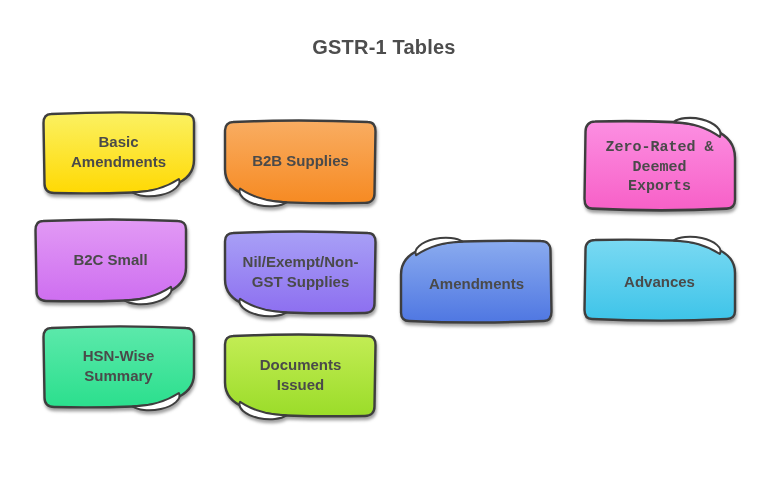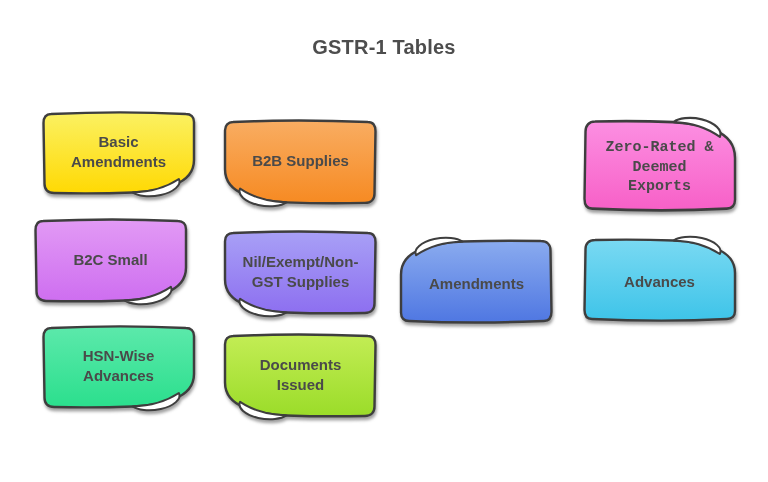--- a/index.html
+++ b/index.html
@@ -157,21 +157,21 @@
       <defs>
           <linearGradient id="g9" x1="0" y1="0" x2="0" y2="1">
         <stop offset="0" stop-color="#5ce9ab"></stop>
         <stop offset="1" stop-color="#2bdf8d"></stop>
       </linearGradient>
         </defs>
       <path class="body" fill="url(#g9)" d="M 11,4 C 55,2 105,2 145,4 C 150,4 153,7 153,12 L 153,50 C 153,62 146,70 133,75 C 120,80 105,82 92,82.5 C 65,83.5 35,83.5 14,83 C 8,83 4.5,79.5 4.5,74 L 3.5,13 C 3.5,7 6,4 11,4 Z"></path>
       <path class="curl" d="M 92,82.5 C 110,82 126,77 138,69 C 141,75 133,82 120,85 C 108,87.5 97,86 92,82.5 Z"></path>
     </svg>
     <div class="label">HSN-Wise
-Advances</div>
+Summary</div>
   </div>
 
   <div class="note n10 curl-bottom">
     <svg viewBox="0 0 156 88" preserveAspectRatio="none">
       <defs>
           <linearGradient id="g10" x1="0" y1="0" x2="0" y2="1">
         <stop offset="0" stop-color="#c3ed55"></stop>
         <stop offset="1" stop-color="#9bdc29"></stop>
       </linearGradient>
         </defs>

